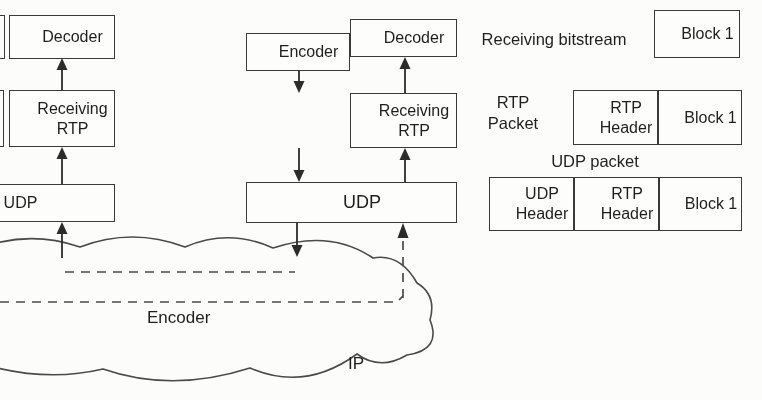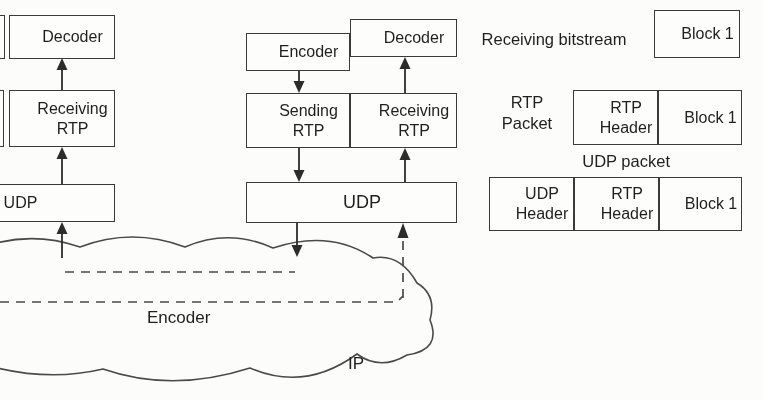--- a/index.html
+++ b/index.html
@@ -133,33 +133,32 @@
   <div class="box" style="left:9px; top:15px; width:106px; height:44px;">Decoder</div>
 
   <div class="box" style="left:-95px; top:90px; width:99px; height:57px;"></div>
   <div class="box" style="left:9px; top:90px; width:106px; height:57px;">Receiving RTP</div>
 
   <div class="box" style="left:-95px; top:184px; width:210px; height:38px;">UDP</div>
 
   <div class="box" style="left:246px; top:33px; width:104px; height:38px;">Encoder</div>
   <div class="box" style="left:350px; top:19px; width:107px; height:38px;">Decoder</div>
 
-  <div class="box" style="left:246px; top:93px; width:104px; height:55px;">Sending RTP</div>
   <div class="box" style="left:350px; top:93px; width:107px; height:55px;">Receiving RTP</div>
 
   <div class="box" style="left:246px; top:182px; width:211px; height:41px; font-size:18px;">UDP</div>
 
   <div class="label" style="left:147px; top:307px; font-size:17px;">Encoder</div>
   <div class="label" style="left:348px; top:305px; font-size:17px;margin-top:48px;">IP</div>
 
   <div class="label" style="left:458px; top:29px; width:192px;">Receiving bitstream</div>
   <div class="box" style="left:654px; top:10px; width:86px; height:48px;">Block 1</div>
 
-  <div class="label" style="left:486px; top:92px; width:82px;">RTP Packet</div>
+  <div class="label" style="left:472px; top:92px; width:82px;">RTP Packet</div>
   <div class="box" style="left:573px; top:90px; width:85px; height:55px;">RTP Header</div>
   <div class="box" style="left:658px; top:90px; width:84px; height:55px;">Block 1</div>
 
-  <div class="label" style="left:520px; top:151px; width:150px;text-align:right;">UDP packet</div>
+  <div class="label" style="left:520px; top:151px; width:150px;">UDP packet</div>
   <div class="box" style="left:489px; top:177px; width:85px; height:54px;">UDP Header</div>
   <div class="box" style="left:574px; top:177px; width:85px; height:54px;">RTP Header</div>
   <div class="box" style="left:659px; top:177px; width:83px; height:54px;">Block 1</div>
 
 </div>
 
 </body></html>

